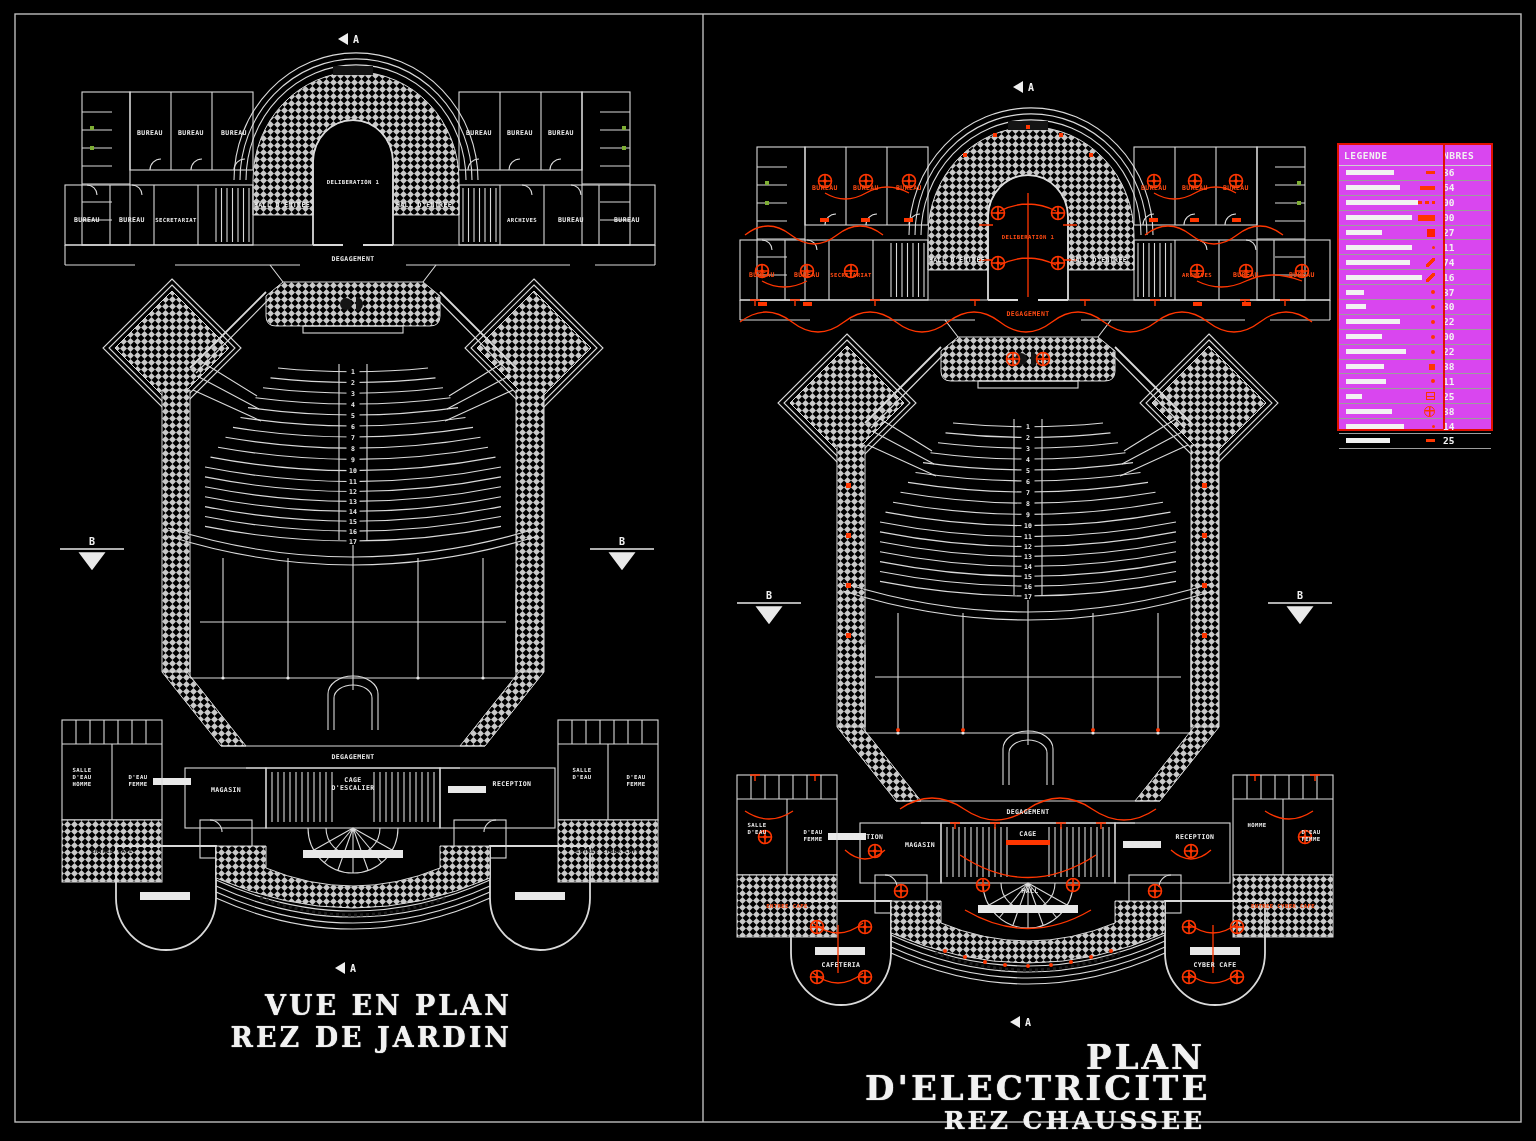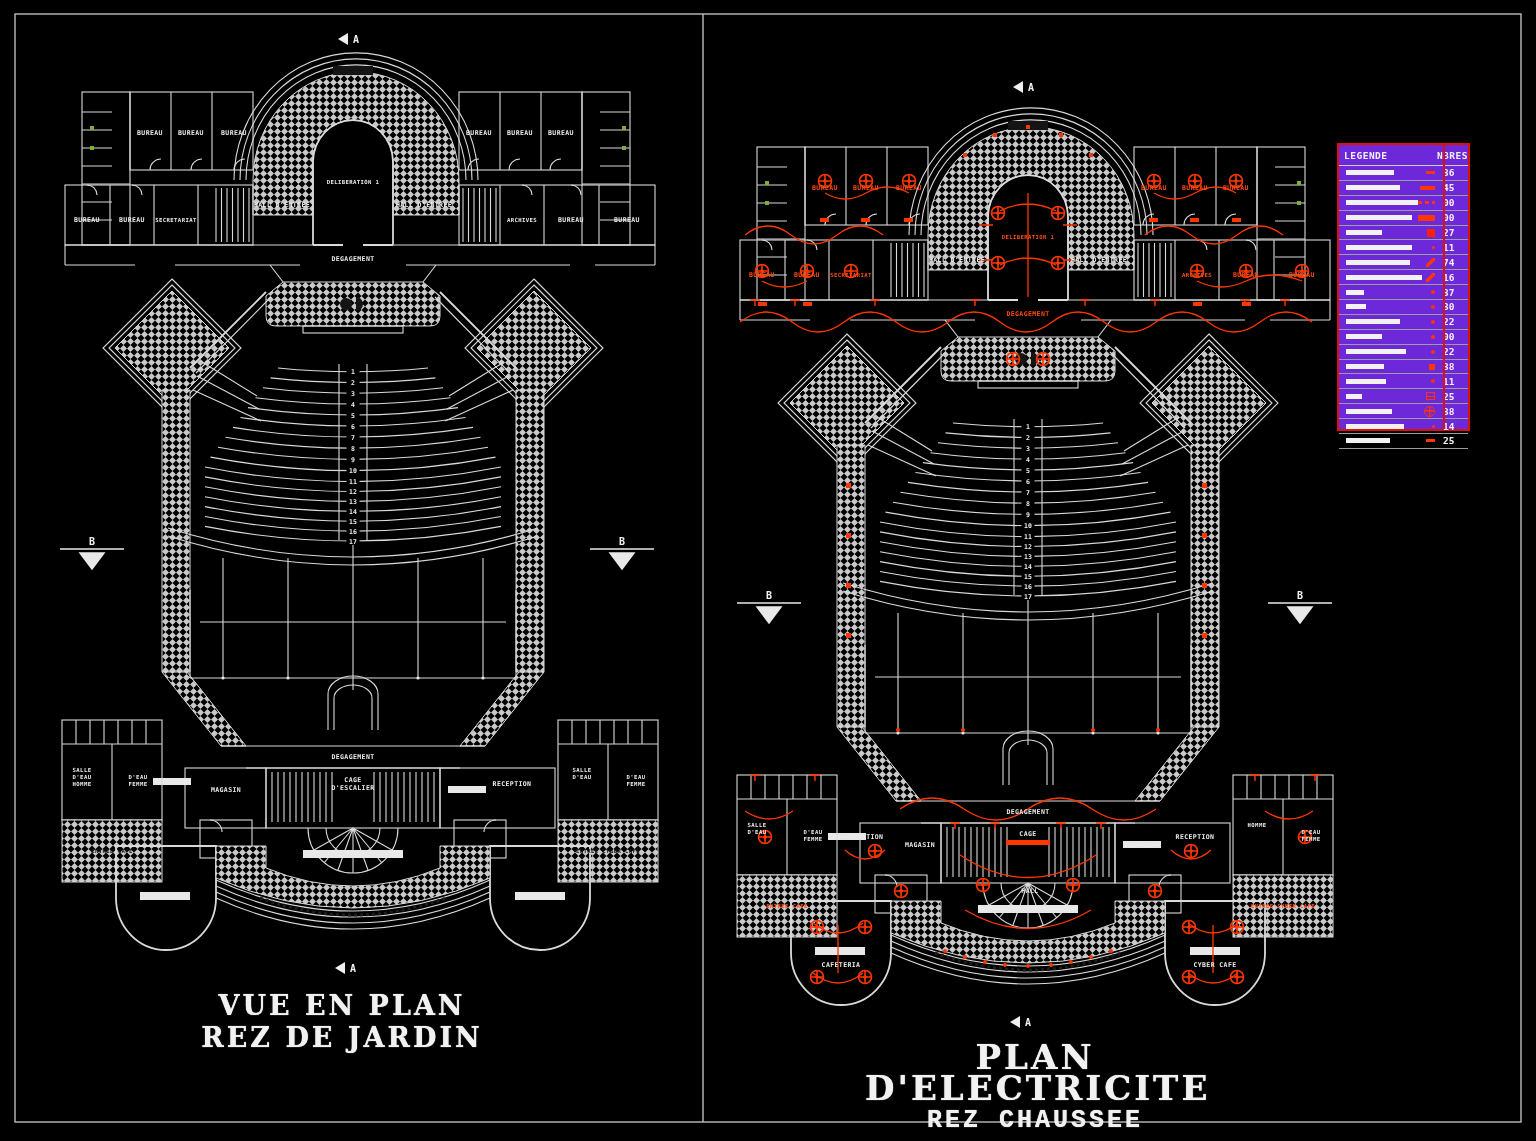--- a/index.html
+++ b/index.html
@@ -17,28 +17,28 @@
   .red-overlay{color:#ff3600;}
   .dk{fill:#141414;stroke:none;}
   .lbl{fill:#e9e9e9;font:700 6.5px "DejaVu Sans Mono","Liberation Mono",monospace;
        text-anchor:middle;letter-spacing:.4px;}
   .sm{font-size:5.6px;}
   .lblr{fill:#ff4a12;}
   .lbld{fill:#161616;}
   .num{fill:#eeeeee;font:700 6.5px "DejaVu Sans Mono",monospace;text-anchor:middle;}
   .mk{fill:#f0f0f0;font:700 10px "DejaVu Sans Mono",monospace;text-anchor:middle;}
   
-  .plan-title{position:absolute;width:340px;text-align:center;color:#f1f1f1;
+  .plan-title{position:absolute;width:340px;text-align:right;color:#f1f1f1;
     font-family:"DejaVu Serif","Liberation Serif",serif;font-weight:700;
     letter-spacing:3px;text-shadow:0 0 1px #fff;}
   .plan-title .l1{font-size:27px;line-height:31px;}
   .plan-title .l2{font-size:27px;line-height:33px;}
   
-  .legend{position:absolute;left:1337px;top:143px;width:133px;height:288px;
-    border:2px solid #e01000;background:#6d28d9;box-sizing:border-box;}
+  .legend{position:absolute;left:1337px;top:143px;width:156px;height:288px;
+    border:2px solid #e01000;background:#d946ef;box-sizing:border-box;}
   .legend .coldiv{position:absolute;left:104px;top:0;bottom:0;width:2px;background:#e01000;}
   .lg-head{display:flex;height:20px;align-items:center;border-bottom:1px solid #cfcfcf;
     color:#f2f2f2;font:700 9.5px "DejaVu Sans Mono",monospace;letter-spacing:.5px;}
   .lg-head .h1{width:104px;padding-left:5px;box-sizing:border-box;}
   .lg-head .h2{flex:1;}
   .lg-row{display:flex;height:13.9px;align-items:center;border-bottom:1px solid #9d9d9d;}
   .lg-left{width:104px;display:flex;align-items:center;box-sizing:border-box;padding:0 8px 0 7px;}
   .lg-bar{height:5px;background:#f2f2f2;display:inline-block;}
   .lg-sym{margin-left:auto;display:inline-block;}
   .lg-cnt{flex:1;text-align:left;color:#f2f2f2;font:700 9.5px "DejaVu Sans Mono",monospace;}
@@ -532,21 +532,21 @@
             <span class="lg-bar" style="width: 48px;"></span>
             <span class="lg-sym s-dash-s"></span>
           </div>
           <div class="lg-cnt">36</div>
         </div>
         <div class="lg-row">
           <div class="lg-left">
             <span class="lg-bar" style="width: 54px;"></span>
             <span class="lg-sym s-dash"></span>
           </div>
-          <div class="lg-cnt">45</div>
+          <div class="lg-cnt">64</div>
         </div>
         <div class="lg-row">
           <div class="lg-left">
             <span class="lg-bar" style="width: 74px;"></span>
             <span class="lg-sym s-dashes"></span>
           </div>
           <div class="lg-cnt">00</div>
         </div>
         <div class="lg-row">
           <div class="lg-left">
@@ -662,17 +662,17 @@
         </div>
       </div>
 </div>
 
 <div class="plan-title" style="left:172px;top:990px;">
   <div class="l1">VUE EN PLAN</div>
   <div class="l2">REZ DE JARDIN</div>
 </div>
 <div class="plan-title" style="left:865px;top:1042px;">
   <div class="l1" style="font-size:34px;">PLAN D'ELECTRICITE</div>
-  <div class="l2" style="font-size:25px;font-family:Liberation Mono, monospace;">REZ CHAUSSEE</div>
+  <div class="l2" style="font-size:25px;">REZ CHAUSSEE</div>
 </div>
 
 
 </div>
 
 </body></html>

